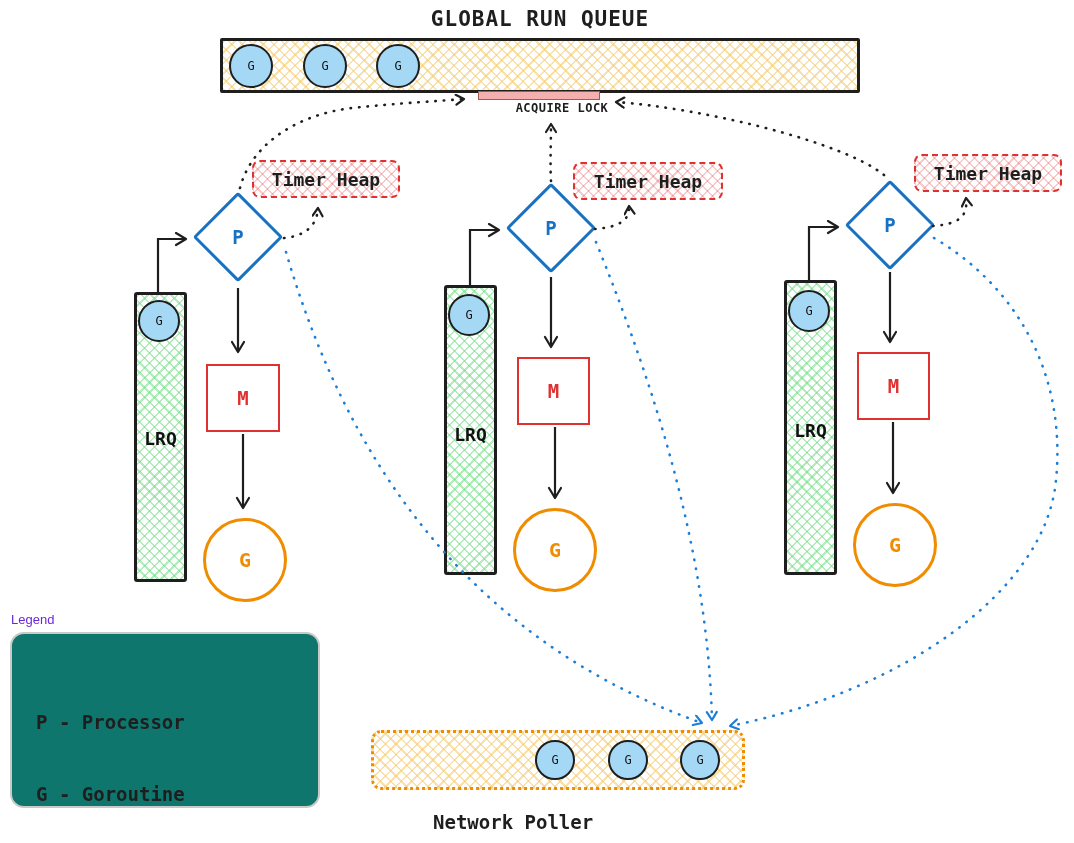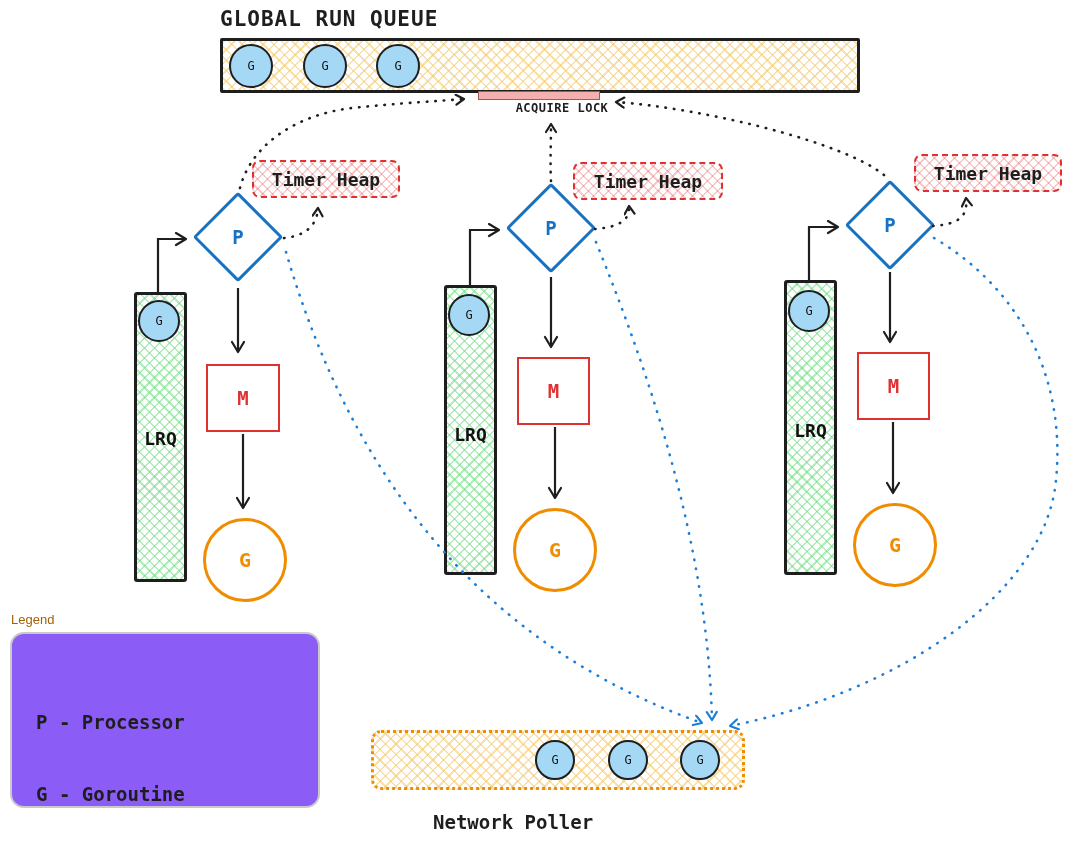--- a/index.html
+++ b/index.html
@@ -15,21 +15,21 @@
     repeating-linear-gradient(45deg, rgba(243,201,105,0.55) 0 1.7px, transparent 1.7px 7.5px),
     repeating-linear-gradient(135deg, rgba(243,201,105,0.55) 0 1.7px, transparent 1.7px 7.5px);}
   .hatch-green{background-color:#fff;background-image:
     repeating-linear-gradient(45deg, rgba(105,219,124,0.5) 0 1.6px, transparent 1.6px 7px),
     repeating-linear-gradient(135deg, rgba(105,219,124,0.5) 0 1.6px, transparent 1.6px 7px);}
   .hatch-red{background-color:#fff;background-image:
     repeating-linear-gradient(45deg, rgba(224,49,49,0.25) 0 1.5px, transparent 1.5px 7px),
     repeating-linear-gradient(135deg, rgba(224,49,49,0.25) 0 1.5px, transparent 1.5px 7px);}
 
   .grq-bar{left:220px;top:38px;width:640px;height:55px;border:3px solid #1e1e1e;border-radius:2px;box-sizing:border-box;}
-  .title{left:220px;top:7px;width:640px;font-size:21px;font-weight:bold;letter-spacing:1px;}
+  .title{left:220px;top:7px;width:640px;text-align:center;font-size:21px;font-weight:bold;letter-spacing:1px;}
 
   .gcirc-sm{width:44px;height:44px;border:2.5px solid #1e1e1e;border-radius:50%;
             background:#a5d8f5;box-sizing:border-box;font-size:12px;color:#111;}
   .lock{left:478px;top:91px;width:122px;height:9px;background:#f4b0ae;border:1px solid #a05a52;box-sizing:border-box;}
   .lock-label{left:482px;top:101px;width:160px;text-align:center;font-size:12px;font-weight:600;letter-spacing:0.5px;}
 
   .timer-heap{border:2.5px dashed #e03131;border-radius:8px;box-sizing:border-box;
               font-size:18px;font-weight:600;color:#1e1e1e;}
   .diamond-wrap{width:92px;height:92px;}
   .diamond{position:absolute;left:14px;top:14px;width:64px;height:64px;border:3px solid #1971c2;
@@ -42,23 +42,23 @@
   .m-box{border:2.5px solid #e03131;background:#fff;box-sizing:border-box;
          font-size:19px;font-weight:bold;color:#e03131;}
   .g-big{width:84px;height:84px;border:3px solid #f08c00;border-radius:50%;background:#fff;
          box-sizing:border-box;font-size:20px;font-weight:bold;color:#f08c00;}
   .gcirc-poll{width:40px;height:40px;border:2.5px solid #1e1e1e;border-radius:50%;
               background:#a5d8f5;box-sizing:border-box;font-size:12px;color:#111;}
 
   .poller{left:371px;top:730px;width:374px;height:60px;border:3px dotted #f08c00;border-radius:10px;box-sizing:border-box;}
   .poller-label{left:433px;top:811px;width:240px;text-align:left;font-size:19px;font-weight:bold;}
 
-  .legend-title{left:11px;top:612px;font-size:13px;color:#a16207;}
+  .legend-title{left:11px;top:612px;font-size:13px;color:#6d28d9;}
   .legend-box{left:10px;top:632px;width:310px;height:176px;border:2px solid #c9c9c9;border-radius:14px;
-              background:#8b5cf6;box-sizing:border-box;}
+              background:#0f766e;box-sizing:border-box;}
   .legend-entries{position:absolute;left:24px;top:28px;font-size:19px;font-weight:bold;line-height:24px;color:#1e1e1e;white-space:pre;}
   .legend-entry{height:24px;}
 
   svg.overlay{position:absolute;left:0;top:0;width:1074px;height:843px;pointer-events:none;}
 </style>
 </head>
 <body>
 
 <div id="canvas">
 

